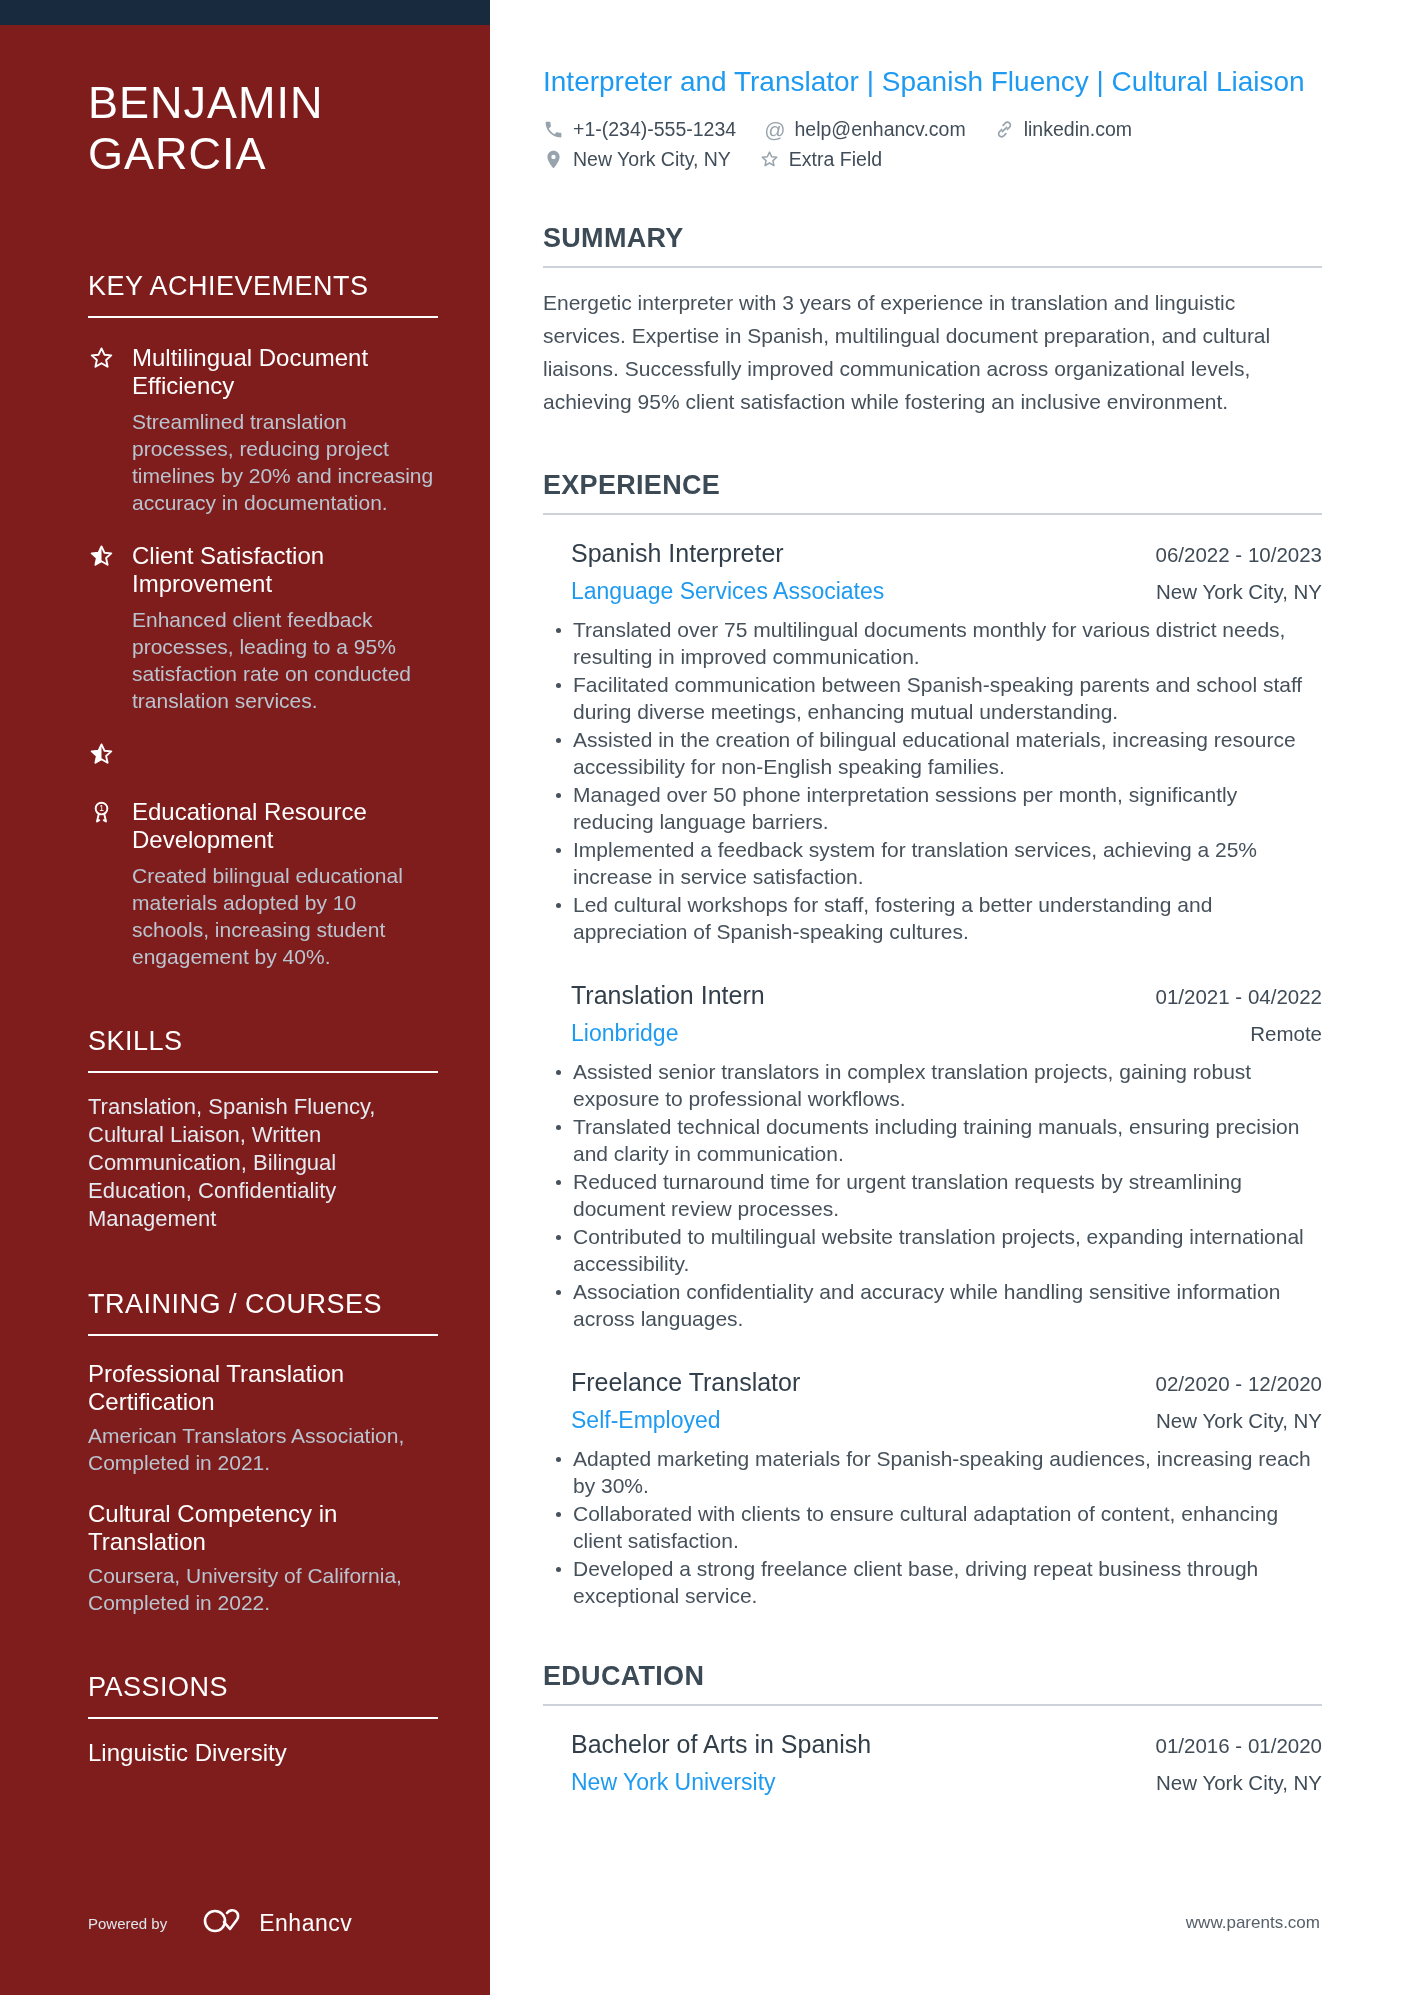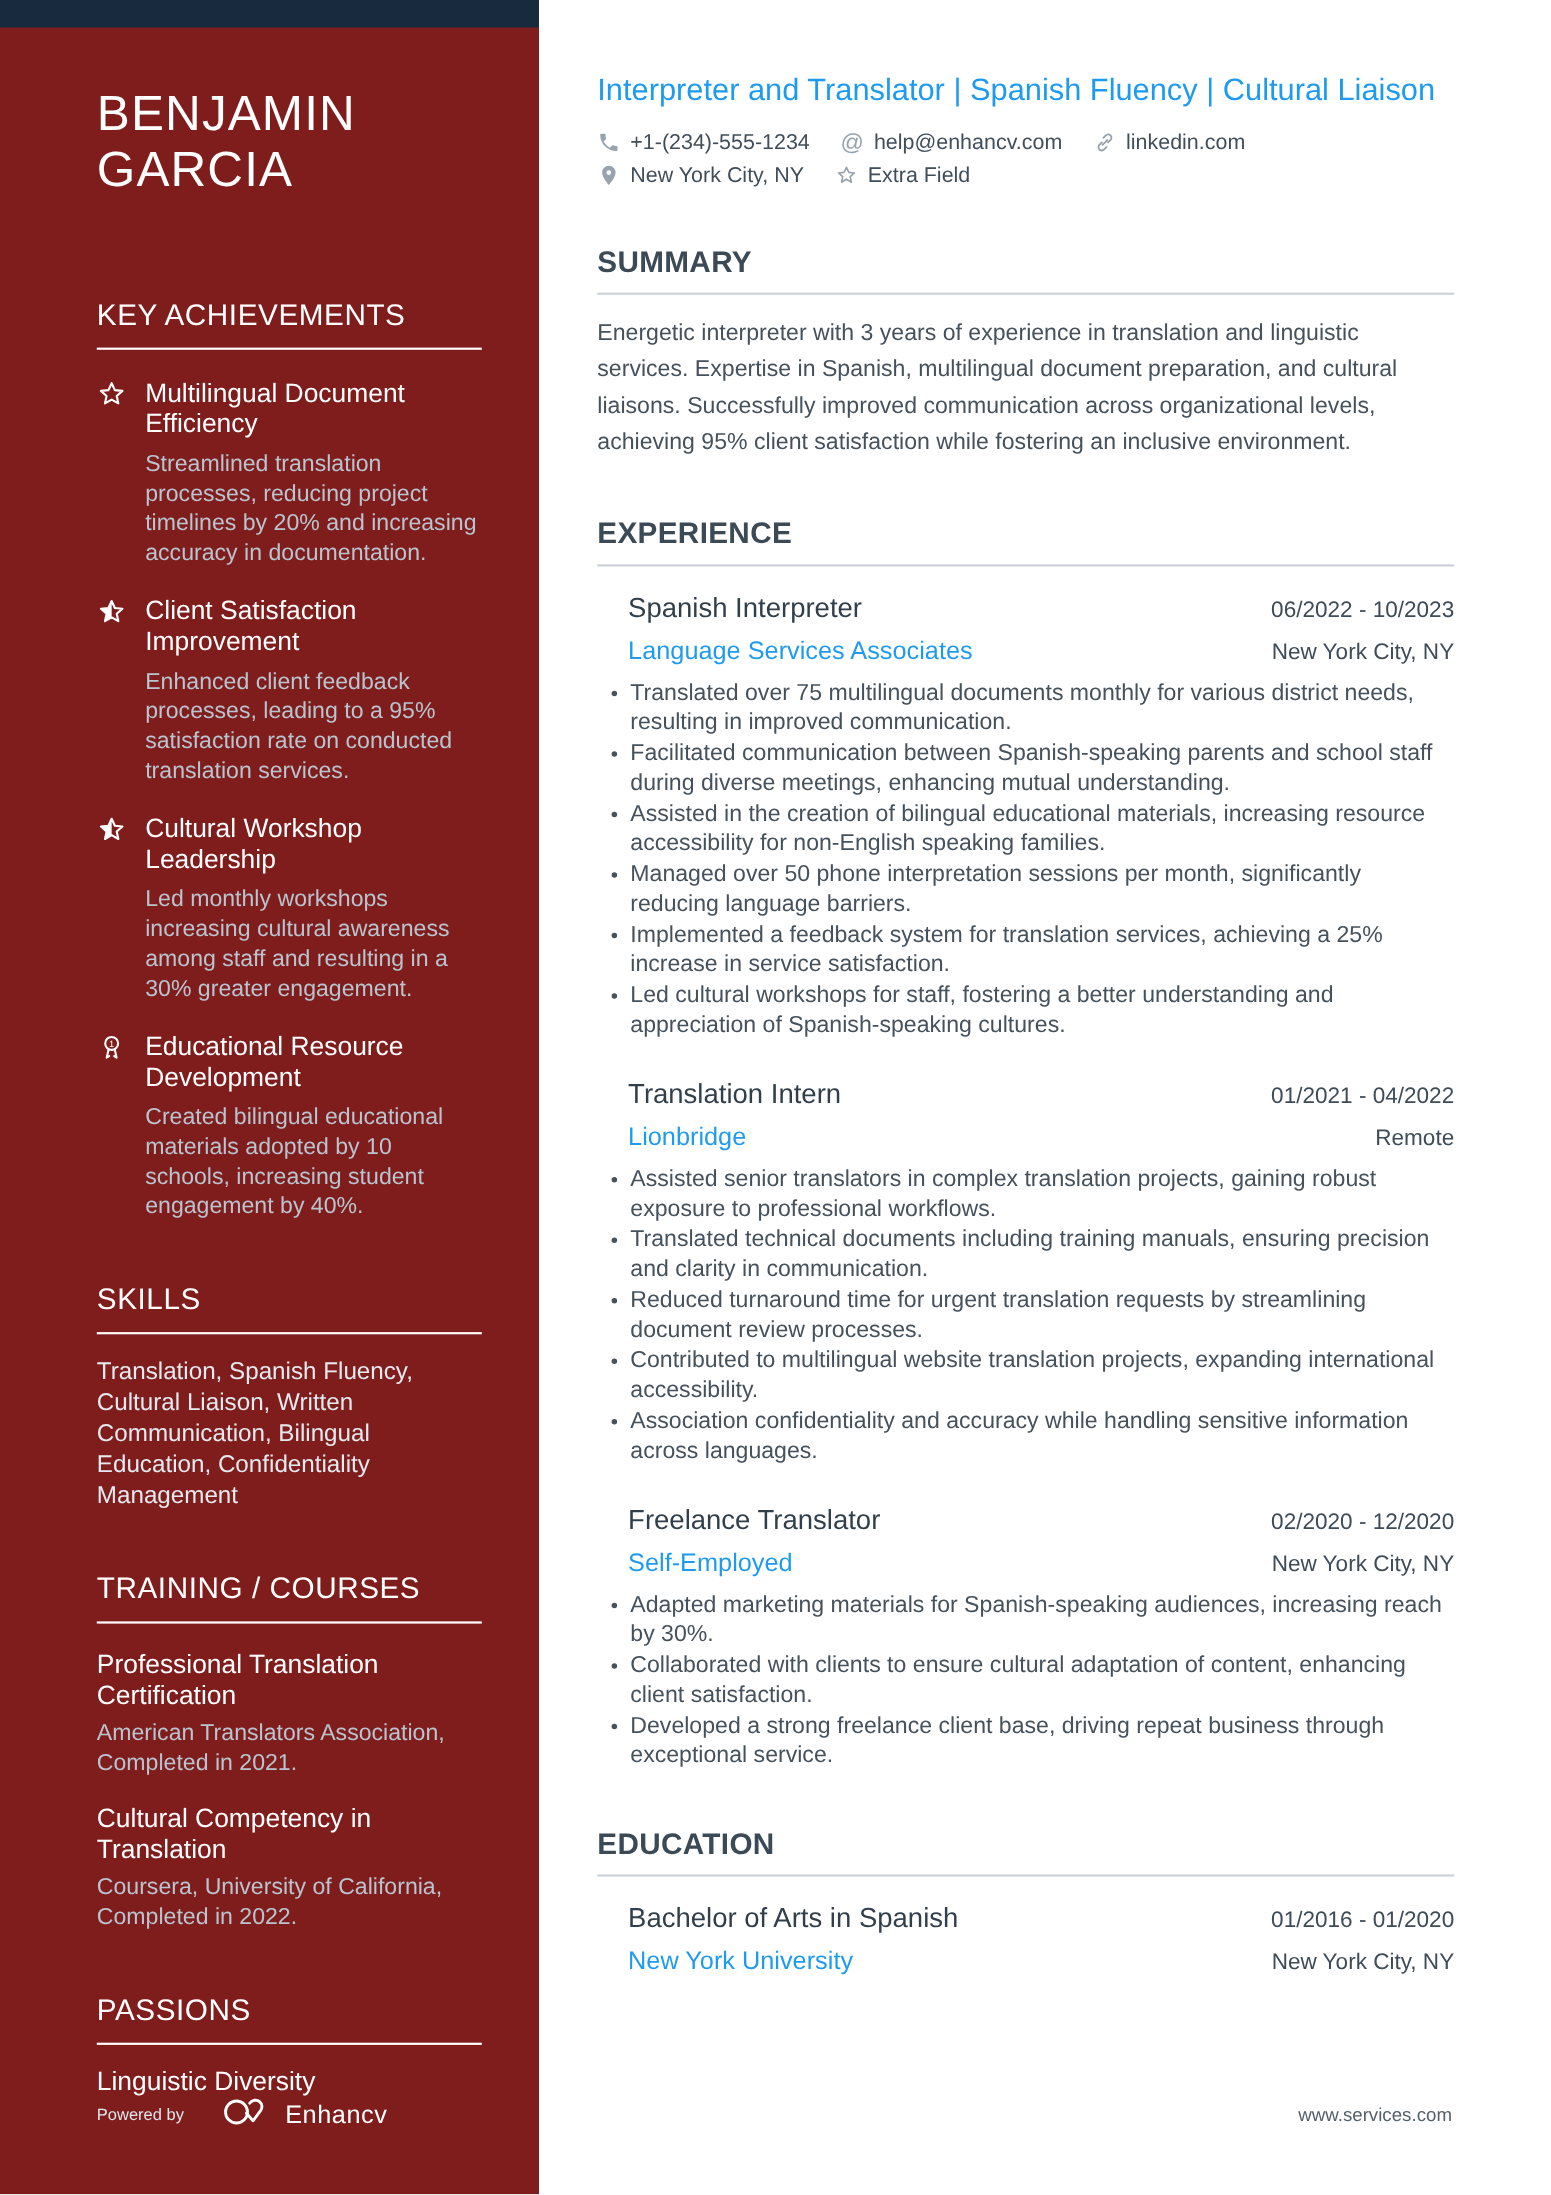--- a/index.html
+++ b/index.html
@@ -96,24 +96,20 @@
           </div>
         </div>
 
         <div class="ach-item">
           <span class="ach-icon">
             <svg width="27" height="27" viewBox="0 0 24 24">
                 <path d="M12 3l2.6 5.6 6.1.6-4.6 4.1 1.3 6-5.4-3.1-5.4 3.1 1.3-6-4.6-4.1 6.1-.6z" fill="none" stroke="#fff" stroke-width="1.7" stroke-linejoin="round"></path>
                 <path d="M12 3L9.4 8.6l-6.1.6 4.6 4.1-1.3 6L12 16.2z" fill="#fff"></path>
               </svg>
           </span>
-          <div class="ach-body">
-            <div class="ach-title">Cultural Workshop Leadership</div>
-            <div class="ach-desc">Led monthly workshops increasing cultural awareness among staff and resulting in a 30% greater engagement.</div>
-          </div>
         </div>
 
         <div class="ach-item">
           <span class="ach-icon">
             <svg width="27" height="27" viewBox="0 0 24 24">
                 <circle cx="12" cy="8.5" r="5.2" fill="none" stroke="#fff" stroke-width="1.7"></circle>
                 <text x="12" y="11" font-size="7.5" fill="#fff" text-anchor="middle" font-family="Liberation Sans, sans-serif">1</text>
                 <path d="M9.5 13.5L8 20l2-1.2M14.5 13.5L16 20l-2-1.2" fill="none" stroke="#fff" stroke-width="1.7" stroke-linecap="round" stroke-linejoin="round"></path>
               </svg>
           </span>
@@ -274,15 +270,15 @@
           <span class="job-title">Bachelor of Arts in Spanish</span>
           <span class="job-dates">01/2016 - 01/2020</span>
         </div>
         <div class="row-between job-sub">
           <span class="company">New York University</span>
           <span class="job-loc">New York City, NY</span>
         </div>
       </article>
     </section>
 
-    <div class="main-footer-url">www.services.com</div>
+    <div class="main-footer-url">www.parents.com</div>
   </main>
 </div>
 
 </body></html>

